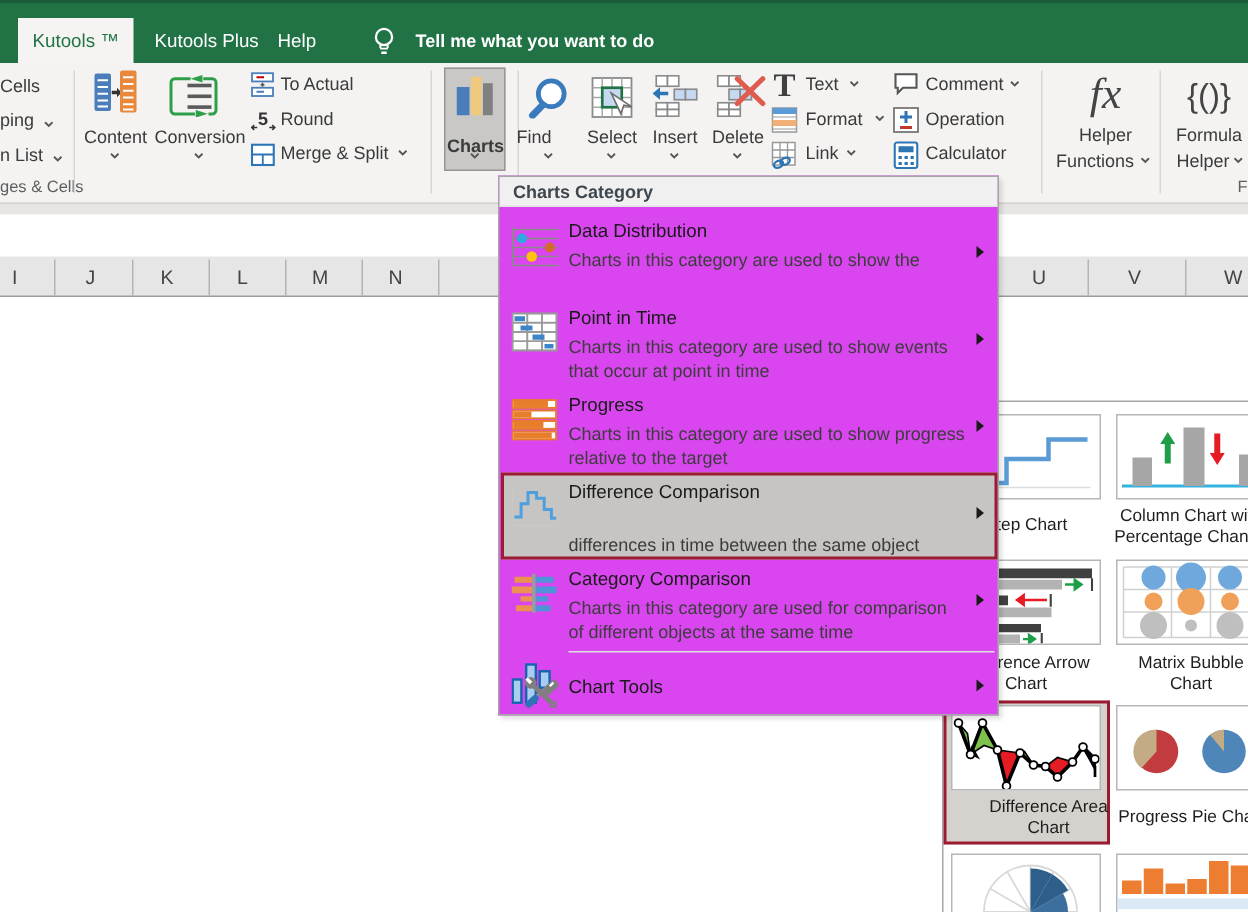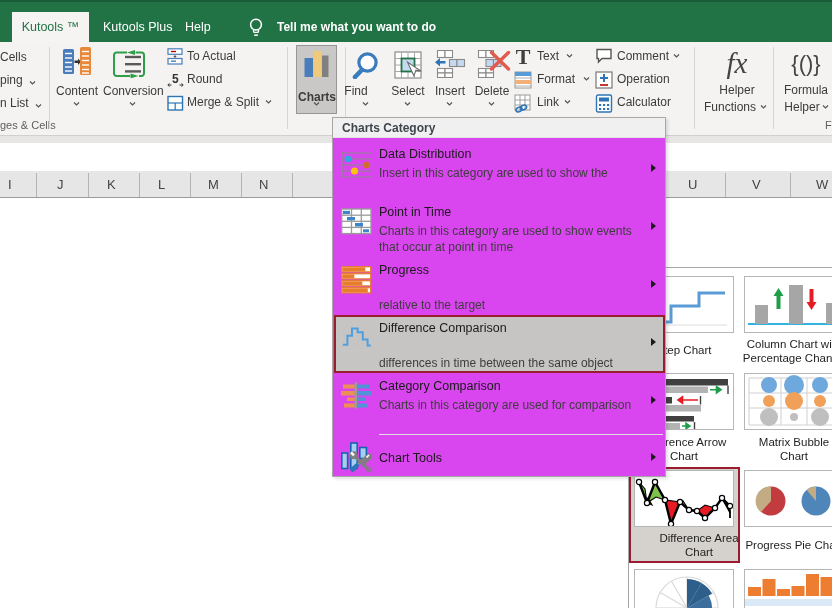--- a/index.html
+++ b/index.html
@@ -517,21 +517,21 @@
         <line x1="1" y1="9" x2="31" y2="9"></line>
         <line x1="1" y1="15" x2="31" y2="15"></line>
         <line x1="1" y1="21" x2="31" y2="21"></line>
         <line x1="1" y1="27" x2="31" y2="27"></line>
       </g>
     <circle cx="7" cy="9" r="3.3" fill="#29abe2"></circle>
     <circle cx="25.5" cy="15" r="3.3" fill="#d46b2d"></circle>
     <circle cx="13.5" cy="21" r="3.5" fill="#ffc20e"></circle>
   </svg>
   <div class="mtitle" style="top:29px;">Data Distribution</div>
-  <div class="mdesc" style="top:48px;">Insert in this category are used to show the</div>
+  <div class="mdesc" style="top:48px;">Charts in this category are used to show the</div>
   <div class="marrow" style="top:46px;"></div>
 
   <svg class="micon" style="top:90px;" width="31" height="27" viewBox="0 0 31 27">
     <rect x="0.7" y="1" width="29.3" height="24.6" fill="#fff" stroke="#9a9a9a" stroke-width="1.4"></rect>
     <g stroke="#9a9a9a" stroke-width="1.3">
         <line x1="10.5" y1="1" x2="10.5" y2="25.6"></line>
         <line x1="20.3" y1="1" x2="20.3" y2="25.6"></line>
         <line x1="0.7" y1="7.2" x2="30" y2="7.2"></line>
         <line x1="0.7" y1="13.3" x2="30" y2="13.3"></line>
         <line x1="0.7" y1="19.4" x2="30" y2="19.4"></line>
@@ -556,20 +556,21 @@
       <rect x="0.7" y="21.7" width="29" height="5.2"></rect>
     </g>
     <g fill="#e87d2c">
       <rect x="1.3" y="1.3" width="23" height="4"></rect>
       <rect x="1.3" y="8.3" width="12" height="4"></rect>
       <rect x="1.3" y="15.3" width="20" height="4"></rect>
       <rect x="1.3" y="22.3" width="25.5" height="4"></rect>
     </g>
   </svg>
   <div class="mtitle" style="top:145px;">Progress</div>
+  <div class="mdesc" style="top:164px;">Charts in this category are used to show progress</div>
   <div class="mdesc" style="top:180px;">relative to the target</div>
   <div class="marrow" style="top:162px;"></div>
 
   <svg class="micon" style="top:206px;" width="32" height="30" viewBox="0 0 32 30">
     <path d="M0.4 1 V26.4 H30" fill="none" stroke="#c9c9c9" stroke-width="1"></path>
     <polyline points="1.9,20.7 6.4,20.7 6.4,11.8 11,11.8 11,4.4 16.7,4.4 16.7,8.2 21.8,8.2 21.8,15.6 26.6,15.6 26.6,21.5 29.8,21.5" fill="none" stroke="#4f9fdf" stroke-width="2"></polyline>
   </svg>
   <div class="mtitle" style="top:203px;">Difference Comparison</div>
   <div class="mdesc" style="top:238px;">differences in time between the same object</div>
   <div class="marrow" style="top:220px;"></div>
@@ -584,20 +585,21 @@
     <g fill="#4f94d8">
       <rect x="15.5" y="4.5" width="12.5" height="4"></rect>
       <rect x="15.5" y="11" width="14.5" height="4.5"></rect>
       <rect x="15.5" y="17.5" width="9" height="3.5"></rect>
       <rect x="15.5" y="23.5" width="10.5" height="4"></rect>
     </g>
     <rect x="13.6" y="2.5" width="2.4" height="26" fill="#9b9b9b"></rect>
   </svg>
   <div class="mtitle" style="top:261px;">Category Comparison</div>
   <div class="mdesc" style="top:280px;">Charts in this category are used for comparison</div>
+  <div class="mdesc" style="top:296px;">of different objects at the same time</div>
   <div class="marrow" style="top:278px;"></div>
 
   <div class="msep" style="top:316px;"></div>
   <svg class="micon" style="top:324px;" width="34" height="31" viewBox="0 0 34 31">
     <rect x="0.8" y="11" width="5.8" height="15.5" fill="#a8cdf0" stroke="#1565ae" stroke-width="1.6"></rect>
     <rect x="9.8" y="1" width="6.4" height="25.5" fill="#a8cdf0" stroke="#1565ae" stroke-width="1.6"></rect>
     <rect x="18.8" y="5.5" width="6.6" height="11" fill="#a8cdf0" stroke="#1565ae" stroke-width="1.6"></rect>
     <g>
       <line x1="14.5" y1="24" x2="25" y2="14.5" stroke="#8a8a8a" stroke-width="2"></line>
       <line x1="11.5" y1="27.5" x2="15.8" y2="23.6" stroke="#2e75b6" stroke-width="4.6" stroke-linecap="round"></line>

